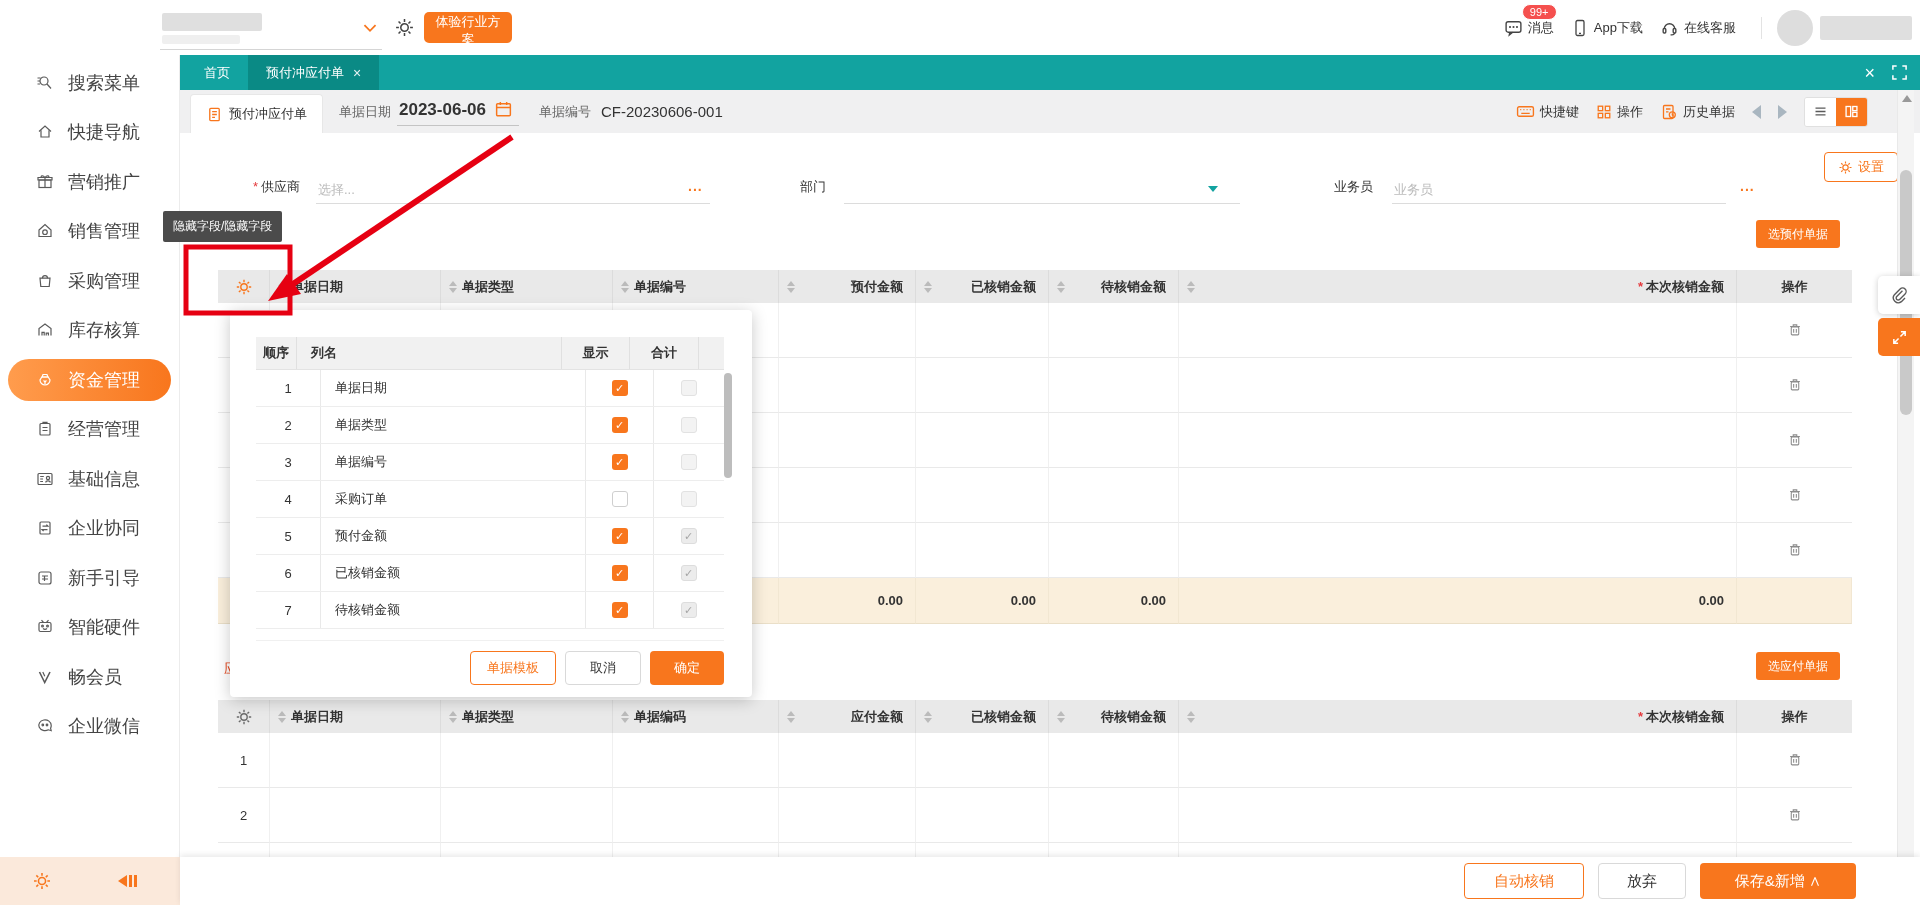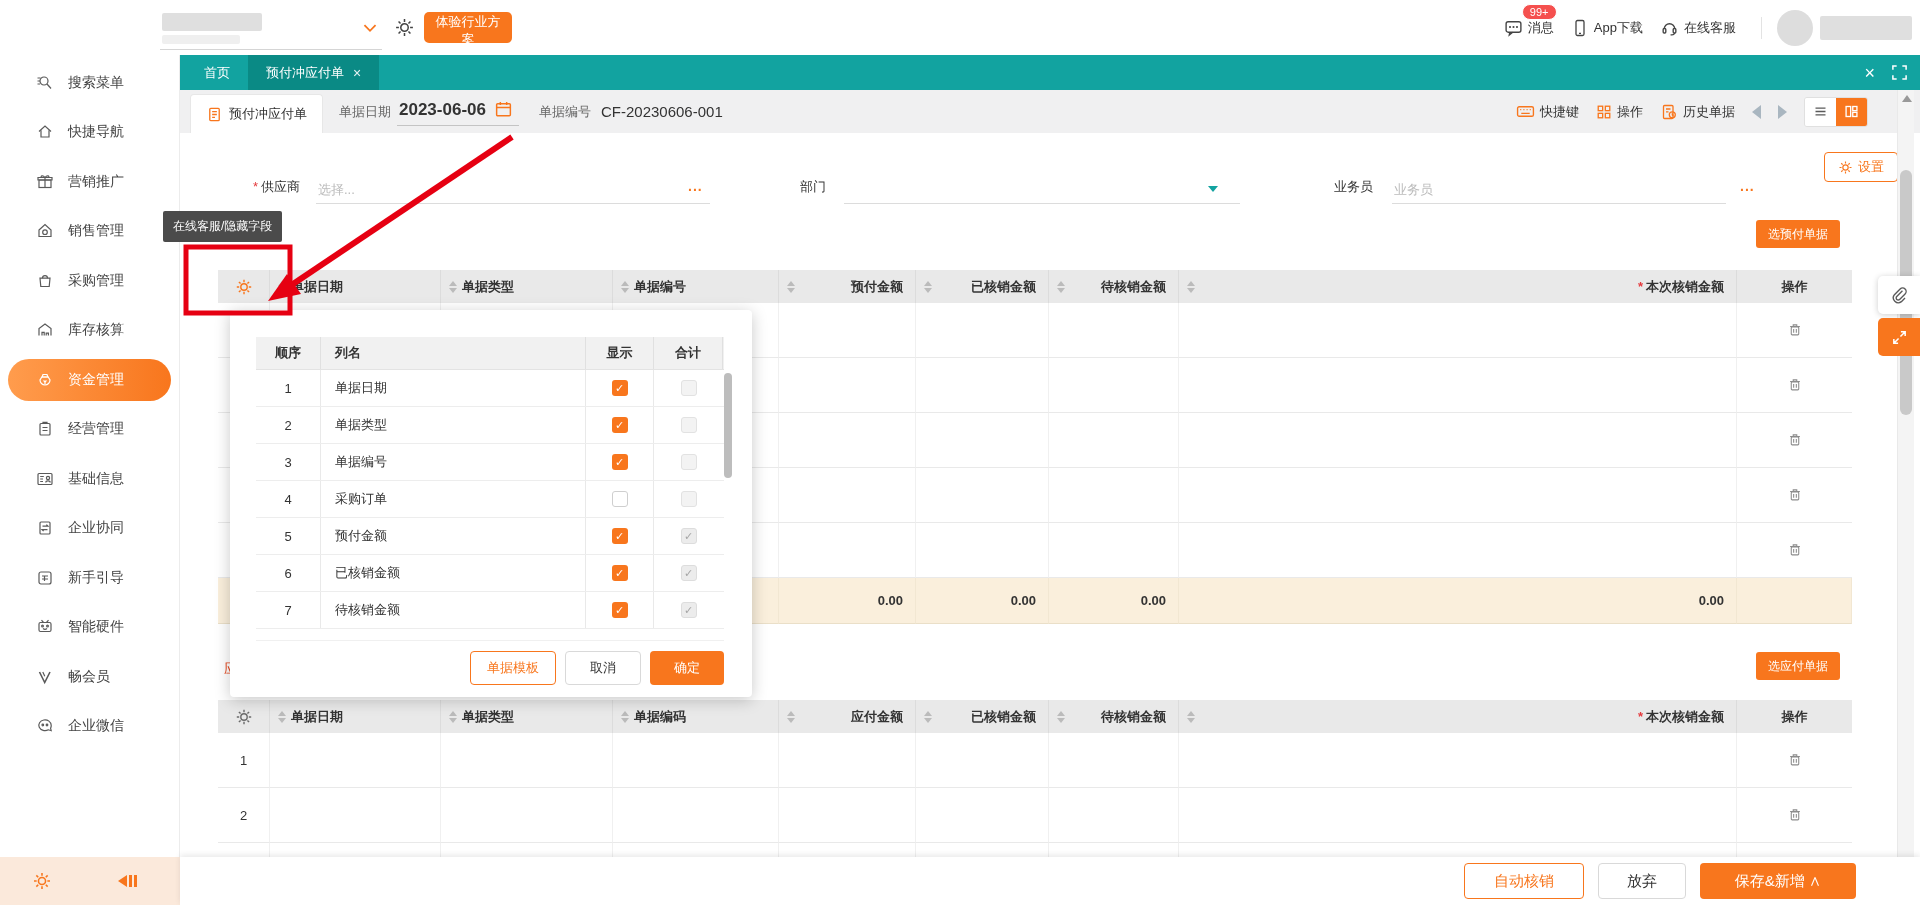--- a/index.html
+++ b/index.html
@@ -49,21 +49,21 @@
   .tb-item{display:flex;align-items:center;gap:5px;font-size:13px;color:#333;cursor:pointer;}
   .nav-arrow{width:0;height:0;border-top:7px solid transparent;border-bottom:7px solid transparent;cursor:pointer;}
   .nav-arrow.left{border-right:9px solid #A9B6C0;}
   .nav-arrow.right{border-left:9px solid #A9B6C0;}
   .view-toggle{display:flex;border:1px solid #E0E0E0;border-radius:3px;overflow:hidden;}
   .vt-btn{width:31px;height:28px;display:flex;align-items:center;justify-content:center;background:#fff;cursor:pointer;}
   .vt-btn.active{background:#F8761D;}
 
   
   .sidebar{left:0;top:55px;width:180px;height:802px;background:#fff;border-right:1px solid #ECECEC;box-sizing:border-box;padding-top:3px;}
-  .side-item{height:49.5px;display:flex;align-items:center;gap:14px;padding-left:36px;font-size:14px;color:#444;cursor:pointer;}
+  .side-item{height:49.5px;display:flex;align-items:center;gap:14px;padding-left:36px;font-size:18px;color:#444;cursor:pointer;}
   .side-item.active{margin:0 8px;padding-left:28px;border-radius:22px;height:42px;margin-top:4px;margin-bottom:3.5px;
                     background:linear-gradient(90deg,#FF9C4D,#F8761D);color:#fff;}
   .side-item.active .ic{color:#fff;}
   .sidebar-footer{left:0;top:857px;width:180px;height:48px;background:#FBE9DB;display:flex;align-items:center;}
   .collapse-ic{display:flex;align-items:center;gap:2px;cursor:pointer;}
   .collapse-tri{width:0;height:0;border-top:6px solid transparent;border-bottom:6px solid transparent;border-right:9px solid #F8761D;}
   .collapse-bar{width:3px;height:12px;background:#F8761D;}
 
   
   .content{left:180px;top:133px;width:1740px;height:724px;background:#fff;overflow:hidden;}
@@ -752,26 +752,26 @@
           <div class="tcell" style="width:166px"></div>
           <div class="tcell" style="width:137px"></div>
           <div class="tcell" style="width:133px"></div>
           <div class="tcell" style="width:130px"></div>
           <div class="tcell" style="width:558px"></div>
           <div class="tcell" style="width:115px"></div>
         </div>
       </div>
   </div>
 
-  <div class="abs tooltip">在线客服/隐藏字段</div>
+  <div class="abs tooltip">隐藏字段/隐藏字段</div>
 
   <div class="abs popup">
     <div class="ptable" id="popup-table">
         <div class="prow phead">
-          <div class="pc c" style="width:65px">顺序</div>
+          <div class="pc c" style="width:41px">顺序</div>
           <div class="pc name" style="width:265px">列名</div>
           <div class="pc c" style="width:68px">显示</div>
           <div class="pc c" style="width:69px">合计</div>
         </div>
         <div class="prow">
           <div class="pc c" style="width:65px">1</div>
           <div class="pc name" style="width:265px">单据日期</div>
           <div class="pc c" style="width:68px">
             <span class="cb on">✓</span>
           </div>

